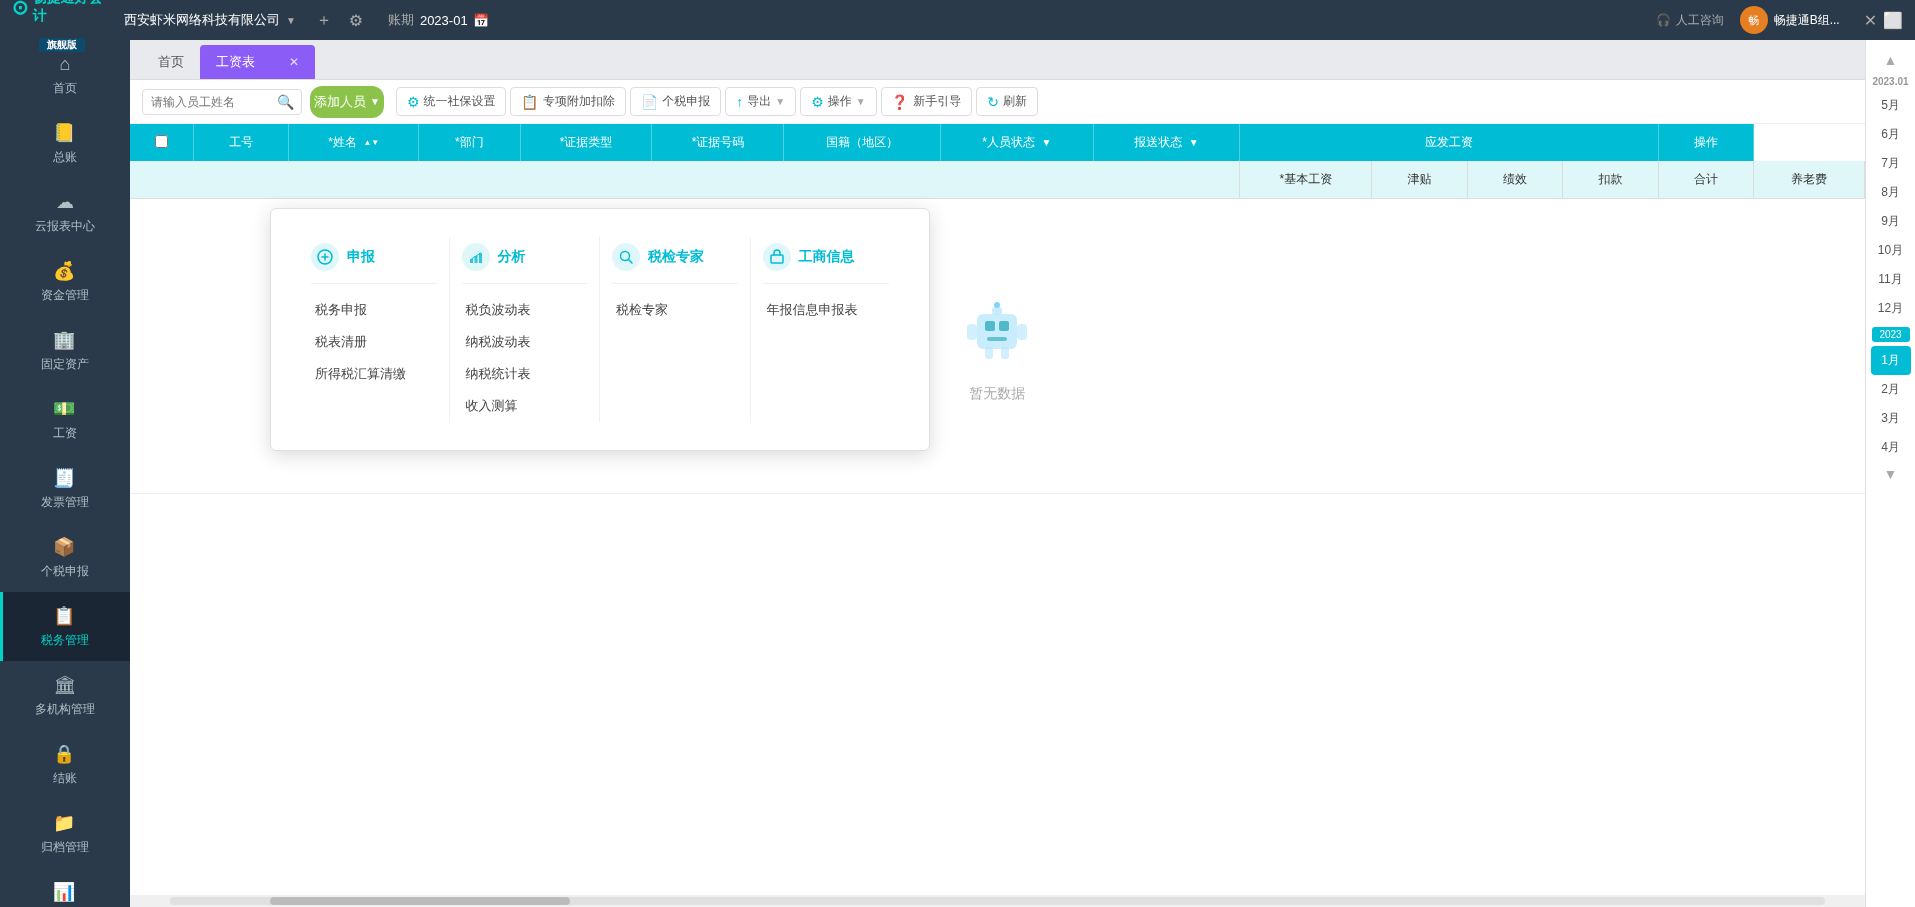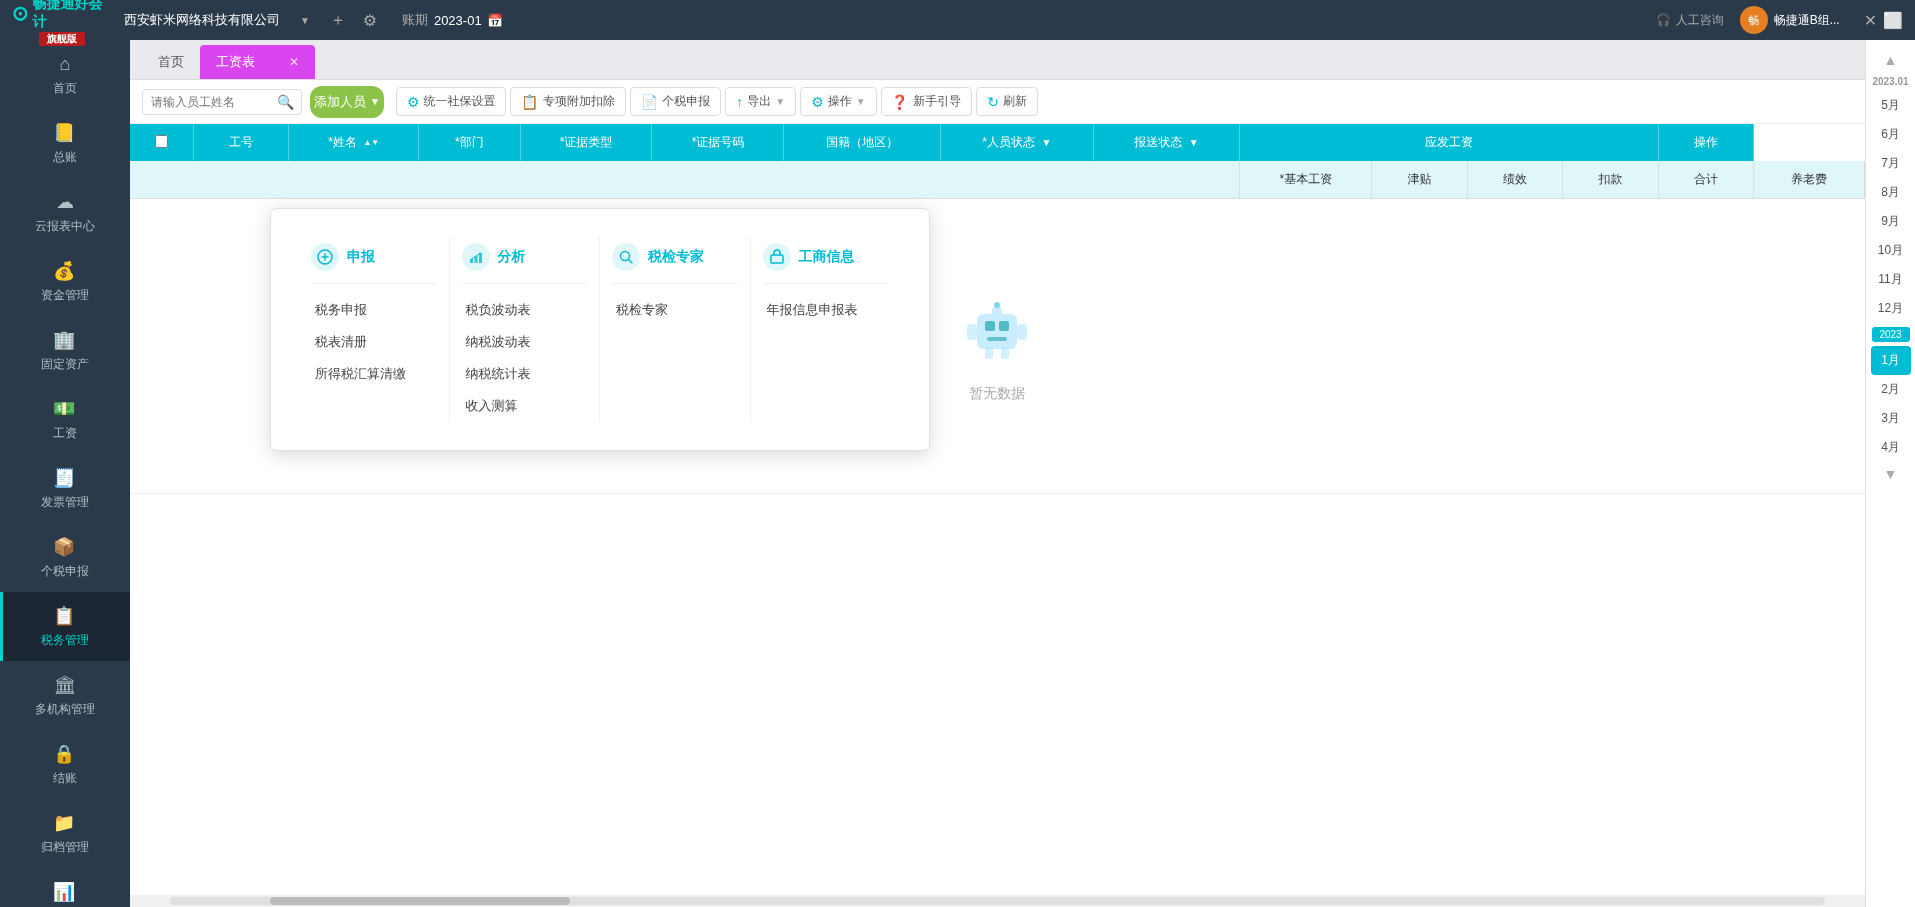--- a/index.html
+++ b/index.html
@@ -21,28 +21,28 @@
       display: flex;
       flex-direction: column;
       align-items: center;
       justify-content: center;
       color: #00d4c8;
       font-size: 12px;
       font-weight: bold;
       margin-right: 12px;
     }
     .top-bar-logo .main-title { font-size: 14px; color: #00d4c8; }
-    .top-bar-logo .sub-title { font-size: 10px; color: #aaa; background: #b91c1c; color: white; padding: 0 8px; border-radius: 2px; margin-top: 1px; }
+    .top-bar-logo .sub-title { font-size: 10px; color: #aaa; background: #0c4a6e; color: white; padding: 0 8px; border-radius: 2px; margin-top: 13px; }
     .company-selector {
       display: flex;
       align-items: center;
       color: white;
       font-size: 13px;
       cursor: pointer;
-      gap: 20px;
+      gap: 6px;
     }
     .company-selector .arrow { color: #aaa; font-size: 10px; }
     .top-bar-actions {
       display: flex;
       align-items: center;
       gap: 8px;
       margin-left: 16px;
     }
     .top-bar-actions .icon-btn {
       color: #aaa;
@@ -168,21 +168,21 @@
       padding: 8px 16px;
       cursor: pointer;
       font-size: 13px;
       color: #555;
       border-radius: 4px 4px 0 0;
       display: flex;
       align-items: center;
       gap: 6px;
     }
     .tab-item.active {
-      background: #d946ef;
+      background: #8b5cf6;
       color: white;
       gap: 30px;
     }
     .tab-close {
       font-size: 12px;
       color: rgba(255,255,255,0.8);
       cursor: pointer;
       margin-left: 4px;
     }
 

